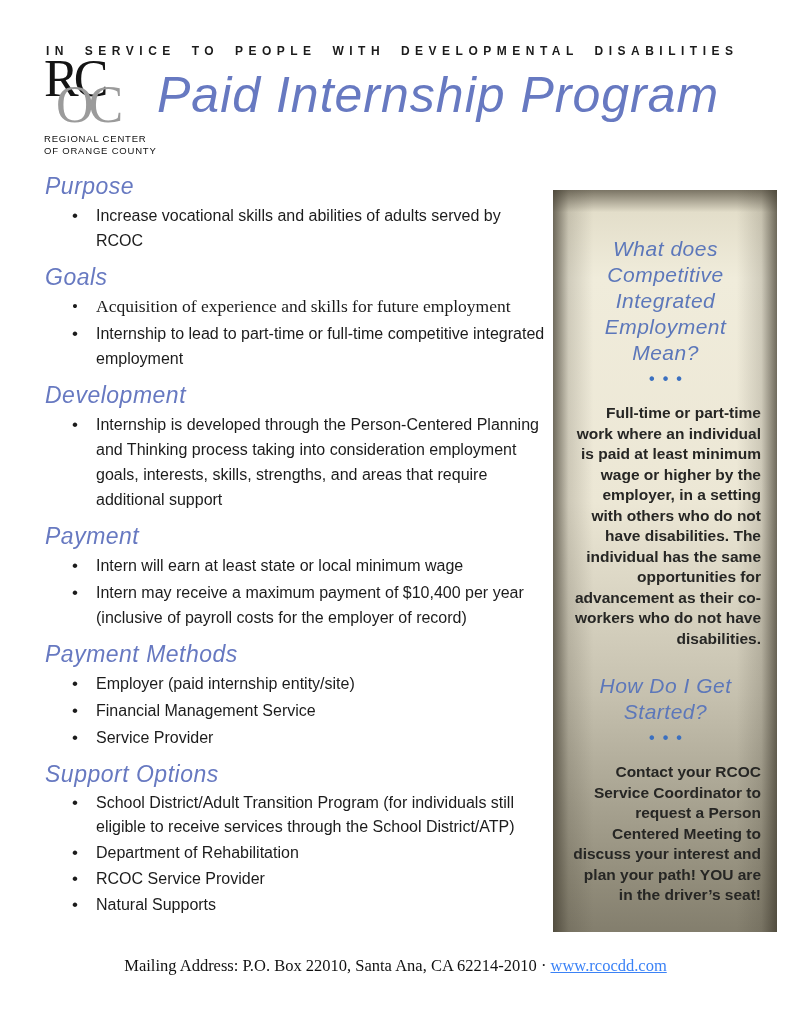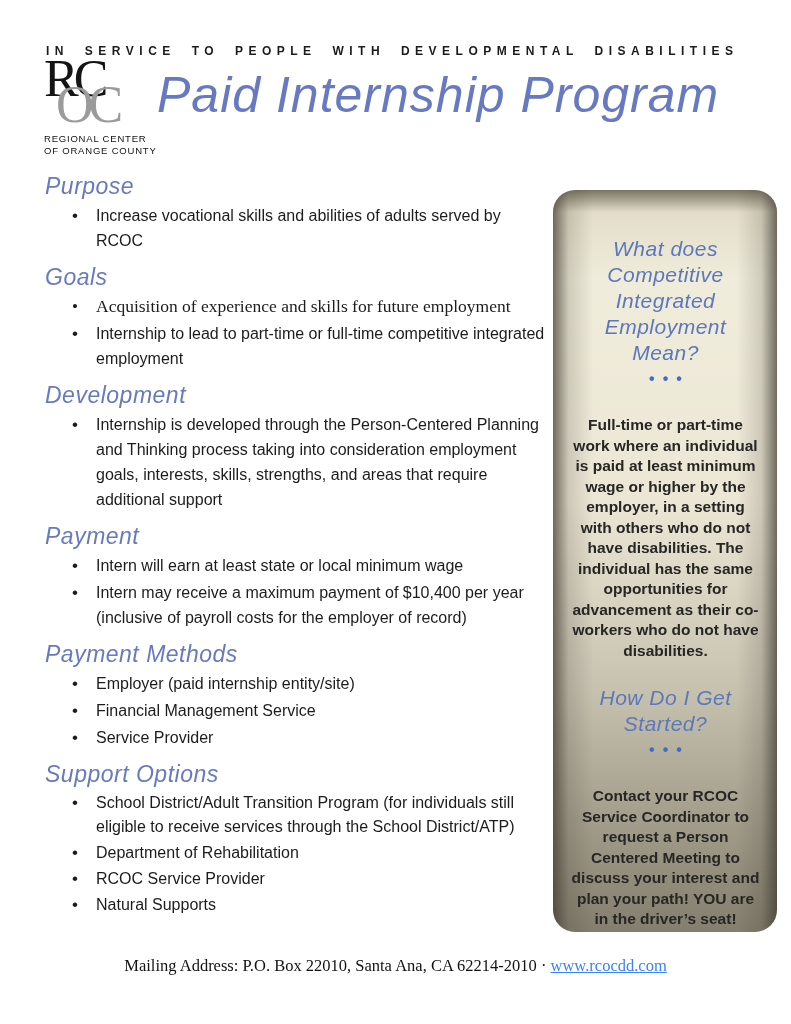--- a/index.html
+++ b/index.html
@@ -32,27 +32,27 @@
   .section.tight li{line-height:24px;}
 
   
   .sidebar{position:absolute;left:553px;top:190px;width:224px;height:742px;
     background:
       linear-gradient(to right, rgba(62,57,45,0.72) 0%, rgba(62,57,45,0.18) 7%,
                       rgba(62,57,45,0) 18%, rgba(62,57,45,0) 82%,
                       rgba(62,57,45,0.18) 93%, rgba(62,57,45,0.72) 100%),
       linear-gradient(to bottom, #7a7464 0%, #e3deca 3%, #f0ecdb 12%, #ece7d5 42%,
                       #c6c1af 68%, #948f7d 92%, #837e6d 100%);
-    box-sizing:border-box;padding:46px 16px 0 17px;border-radius:22px;}
+    box-sizing:border-box;padding:46px 16px 0 17px;}
   .sb-heading{font-size:21px;line-height:26px;font-style:italic;color:#5c77ba;
               text-align:center;font-weight:400;letter-spacing:0.5px;}
   .sb-dots{text-align:center;font-size:16px;font-weight:bold;color:#3b70c0;
            letter-spacing:8px;margin-top:4px;line-height:18px;text-indent:8px;}
-  .sb-body{margin-top:27px;font-size:15.5px;line-height:20.5px;font-weight:bold;
-           color:#262624;text-align:center;}
+  .sb-body{margin-top:15px;font-size:15.5px;line-height:20.5px;font-weight:bold;
+           color:#262624;text-align:right;}
   .sb-block2 .sb-heading{margin-top:24px;}
 
   
   .footer{position:absolute;left:0;top:956px;width:100%;text-align:center;
           font-family:"Liberation Serif",serif;font-size:16.5px;color:#111;}
   .footer a{color:#3b82f6;text-decoration:underline;cursor:pointer;font-family:Liberation Serif, serif;}
 </style>
 </head>
 <body>
 

